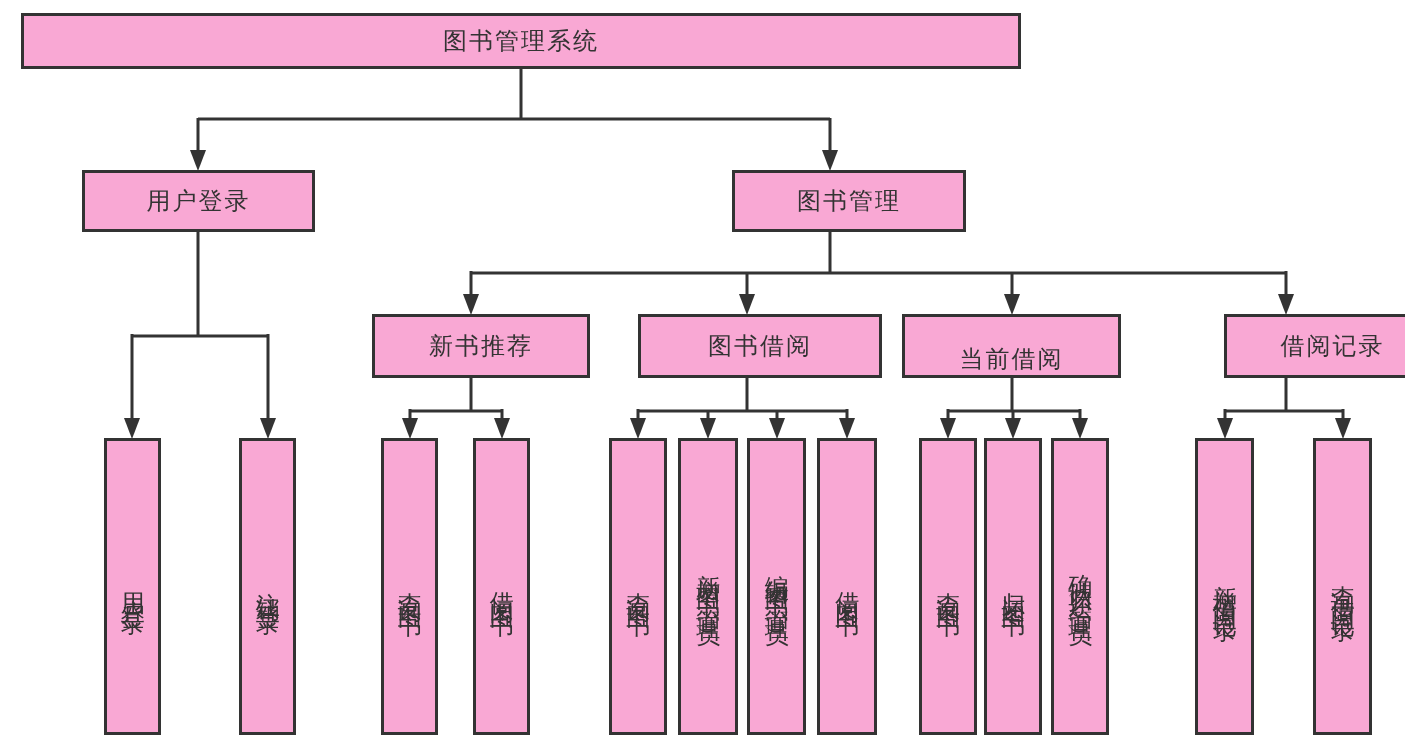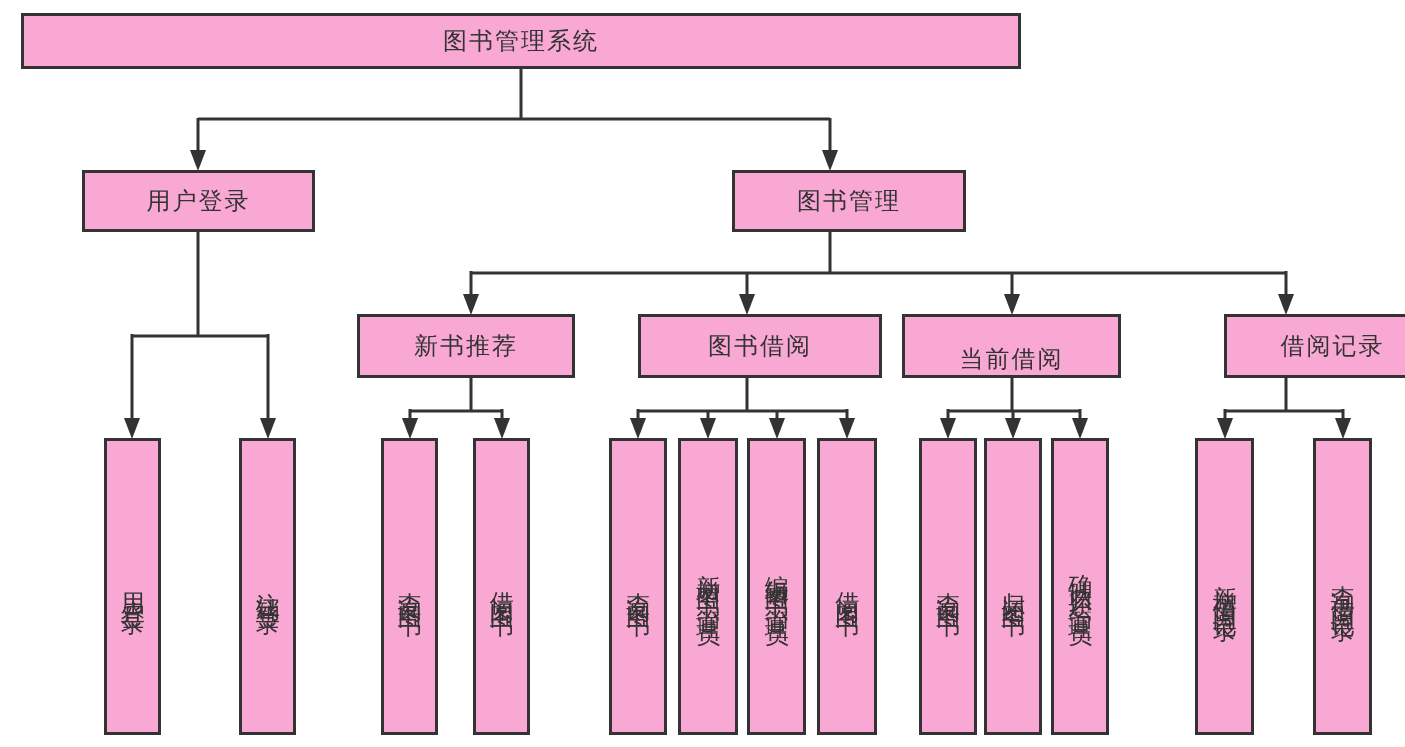--- a/index.html
+++ b/index.html
@@ -41,21 +41,21 @@
     writing-mode: vertical-rl;
     text-orientation: mixed;
     letter-spacing: 7px;
     line-height: 1.1;
     white-space: nowrap;
   }
   
   .b-root { left: 21px;  top: 13px;  width: 1000px; height: 56px; }
   .b-l2a  { left: 82px;  top: 170px; width: 233px;  height: 62px; }
   .b-l2b  { left: 713px; top: 170px; width: 234px;  height: 62px; margin-left: 19px; }
-  .b-l3a  { left: 357px; top: 314px; width: 218px;  height: 64px; }
+  .b-l3a  { left: 372px; top: 314px; width: 218px;  height: 64px; }
   .b-l3b  { left: 638px; top: 314px; width: 244px;  height: 64px; }
   .b-l3c  { left: 902px; top: 314px; width: 219px;  height: 64px; align-items: flex-end; }
   .b-l3d  { left: 1177px;top: 314px; width: 217px;  height: 64px; margin-left: 47px; }
   .b-f1  { left: 104px;  top: 438px; width: 57px; height: 297px; }
   .b-f2  { left: 239px;  top: 438px; width: 57px; height: 297px; }
   .b-f3  { left: 381px;  top: 438px; width: 57px; height: 297px; }
   .b-f4  { left: 473px;  top: 438px; width: 57px; height: 297px; }
   .b-f5  { left: 609px;  top: 438px; width: 58px; height: 297px; }
   .b-f6  { left: 678px;  top: 438px; width: 60px; height: 297px; }
   .b-f7  { left: 747px;  top: 438px; width: 59px; height: 297px; }

